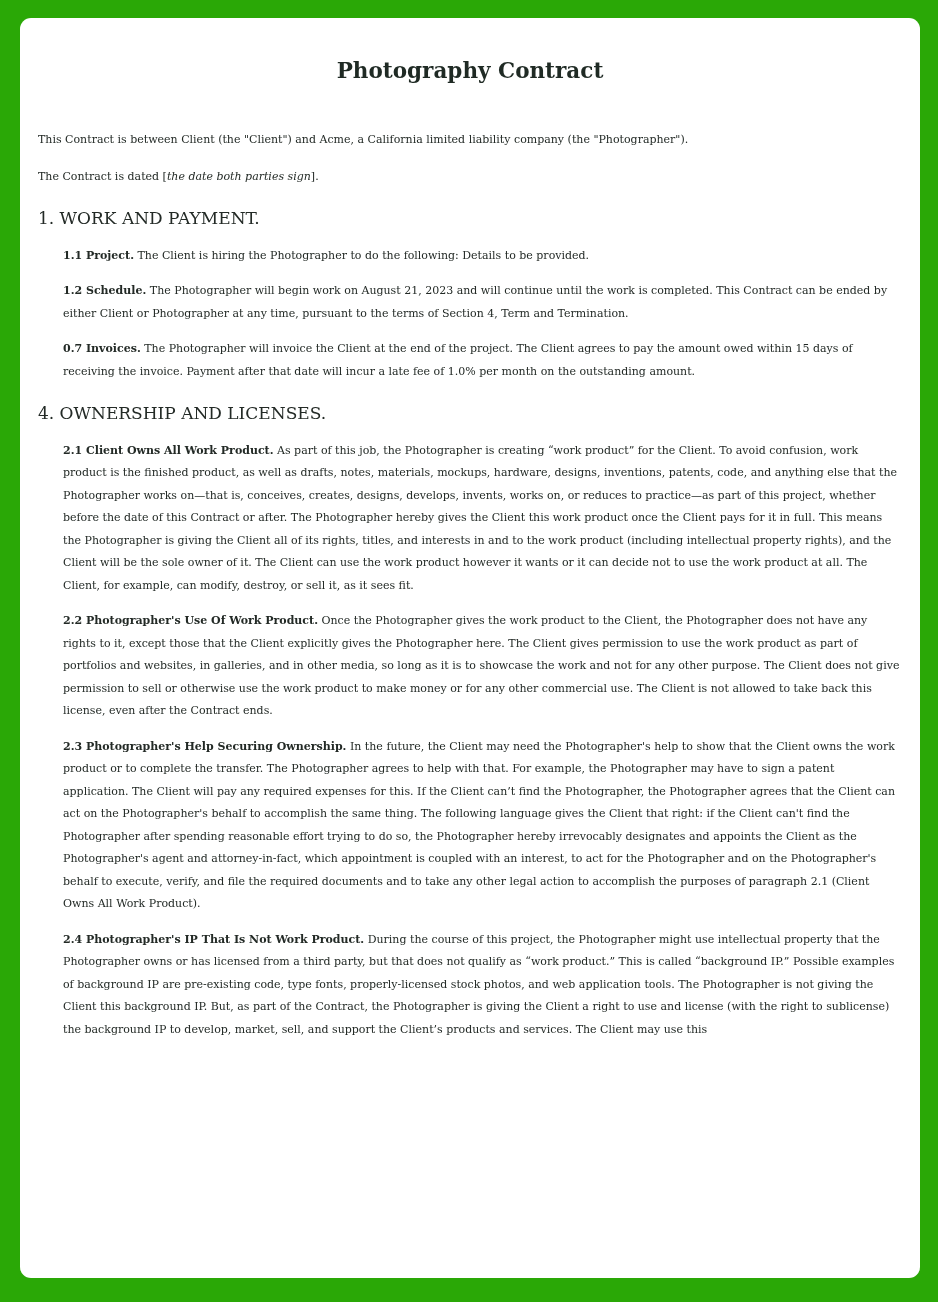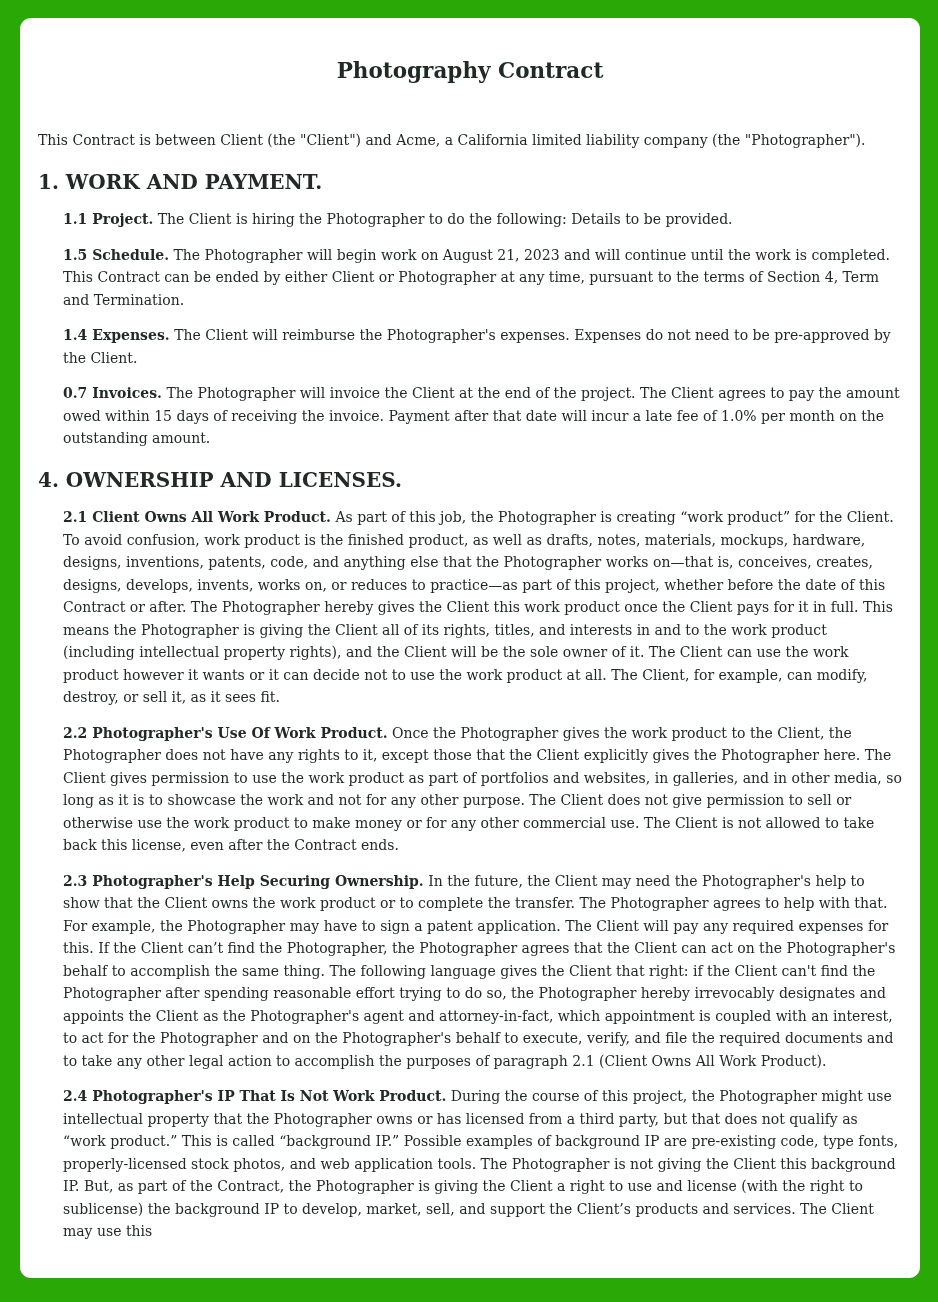--- a/index.html
+++ b/index.html
@@ -28,28 +28,28 @@
     overflow: hidden;
   }
   .doc-title {
     font-size: 21.5px;
     font-weight: bold;
     text-align: center;
     margin: 40px 0 46px 0;
     color: #1f2a24;
   }
   p {
-    font-size: 14px;
+    font-size: 11px;
     line-height: 22.5px;
     margin: 0 0 14px 0;
   }
   .section-heading {
-    font-size: 20px;
+    font-size: 17px;
     line-height: 22.5px;
-    font-weight: bold;
+    font-weight: normal;
     margin: 19px 0 15px 0;
   }
   .clause {
     padding-left: 25px;
     margin: 0 0 13px 0;
   }
   .clause .clabel {
     font-weight: bold;
     text-align: center;
   }
@@ -59,29 +59,29 @@
 </style>
 </head>
 <body>
 
 <div class="page">
 
   <h1 class="doc-title">Photography Contract</h1>
 
   <p><span>This Contract is between Client (the "Client") and Acme, a California limited liability company (the "Photographer").</span></p>
 
+  <p><span>The Contract is dated [</span><em>the date both parties sign</em><span>].</span></p>
 
   <h2 class="section-heading">1. WORK AND PAYMENT.</h2>
 
   <p class="clause"><strong class="clabel">1.1 Project.</strong> <span>The Client is hiring the Photographer to do the following: Details to be provided.</span></p>
 
-  <p class="clause"><strong class="clabel">1.5 Schedule.</strong> <span>The Photographer will begin work on August 21, 2023 and will continue until the work is completed. This Contract can be ended by either Client or Photographer at any time, pursuant to the terms of Section 4, Term and Termination.</span></p>
+  <p class="clause"><strong class="clabel">1.2 Schedule.</strong> <span>The Photographer will begin work on August 21, 2023 and will continue until the work is completed. This Contract can be ended by either Client or Photographer at any time, pursuant to the terms of Section 4, Term and Termination.</span></p>
 
 
-  <p class="clause"><strong class="clabel">1.4 Expenses.</strong> <span>The Client will reimburse the Photographer's expenses. Expenses do not need to be pre-approved by the Client.</span></p>
 
   <p class="clause"><strong class="clabel">0.7 Invoices.</strong> <span>The Photographer will invoice the Client at the end of the project. The Client agrees to pay the amount owed within 15 days of receiving the invoice. Payment after that date will incur a late fee of 1.0% per month on the outstanding amount.</span></p>
 
   <h2 class="section-heading">4. OWNERSHIP AND LICENSES.</h2>
 
   <p class="clause"><strong class="clabel">2.1 Client Owns All Work Product.</strong> <span>As part of this job, the Photographer is creating “work product” for the Client. To avoid confusion, work product is the finished product, as well as drafts, notes, materials, mockups, hardware, designs, inventions, patents, code, and anything else that the Photographer works on—that is, conceives, creates, designs, develops, invents, works on, or reduces to practice—as part of this project, whether before the date of this Contract or after. The Photographer hereby gives the Client this work product once the Client pays for it in full. This means the Photographer is giving the Client all of its rights, titles, and interests in and to the work product (including intellectual property rights), and the Client will be the sole owner of it. The Client can use the work product however it wants or it can decide not to use the work product at all. The Client, for example, can modify, destroy, or sell it, as it sees fit.</span></p>
 
   <p class="clause"><strong class="clabel">2.2 Photographer's Use Of Work Product.</strong> <span>Once the Photographer gives the work product to the Client, the Photographer does not have any rights to it, except those that the Client explicitly gives the Photographer here. The Client gives permission to use the work product as part of portfolios and websites, in galleries, and in other media, so long as it is to showcase the work and not for any other purpose. The Client does not give permission to sell or otherwise use the work product to make money or for any other commercial use. The Client is not allowed to take back this license, even after the Contract ends.</span></p>
 
   <p class="clause"><strong class="clabel">2.3 Photographer's Help Securing Ownership.</strong> <span>In the future, the Client may need the Photographer's help to show that the Client owns the work product or to complete the transfer. The Photographer agrees to help with that. For example, the Photographer may have to sign a patent application. The Client will pay any required expenses for this. If the Client can’t find the Photographer, the Photographer agrees that the Client can act on the Photographer's behalf to accomplish the same thing. The following language gives the Client that right: if the Client can't find the Photographer after spending reasonable effort trying to do so, the Photographer hereby irrevocably designates and appoints the Client as the Photographer's agent and attorney-in-fact, which appointment is coupled with an interest, to act for the Photographer and on the Photographer's behalf to execute, verify, and file the required documents and to take any other legal action to accomplish the purposes of paragraph 2.1 (Client Owns All Work Product).</span></p>

